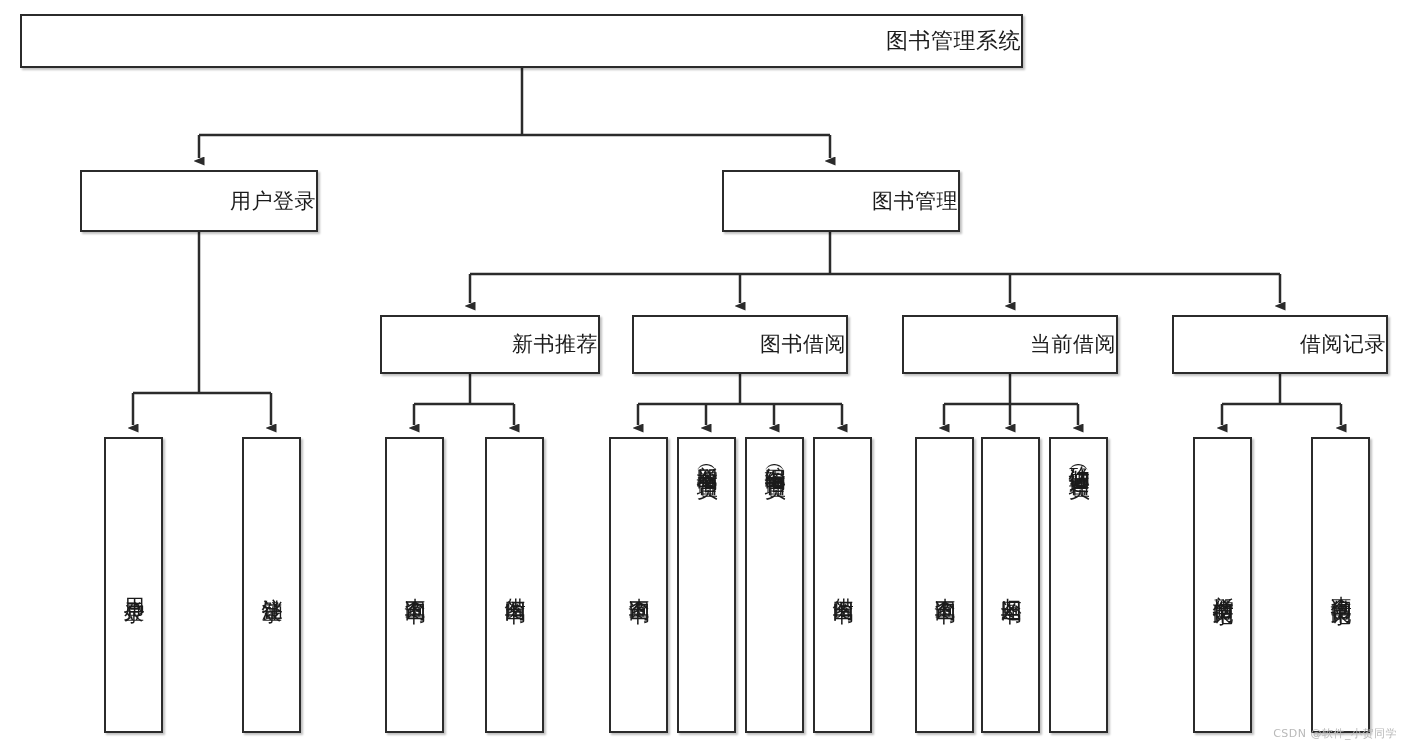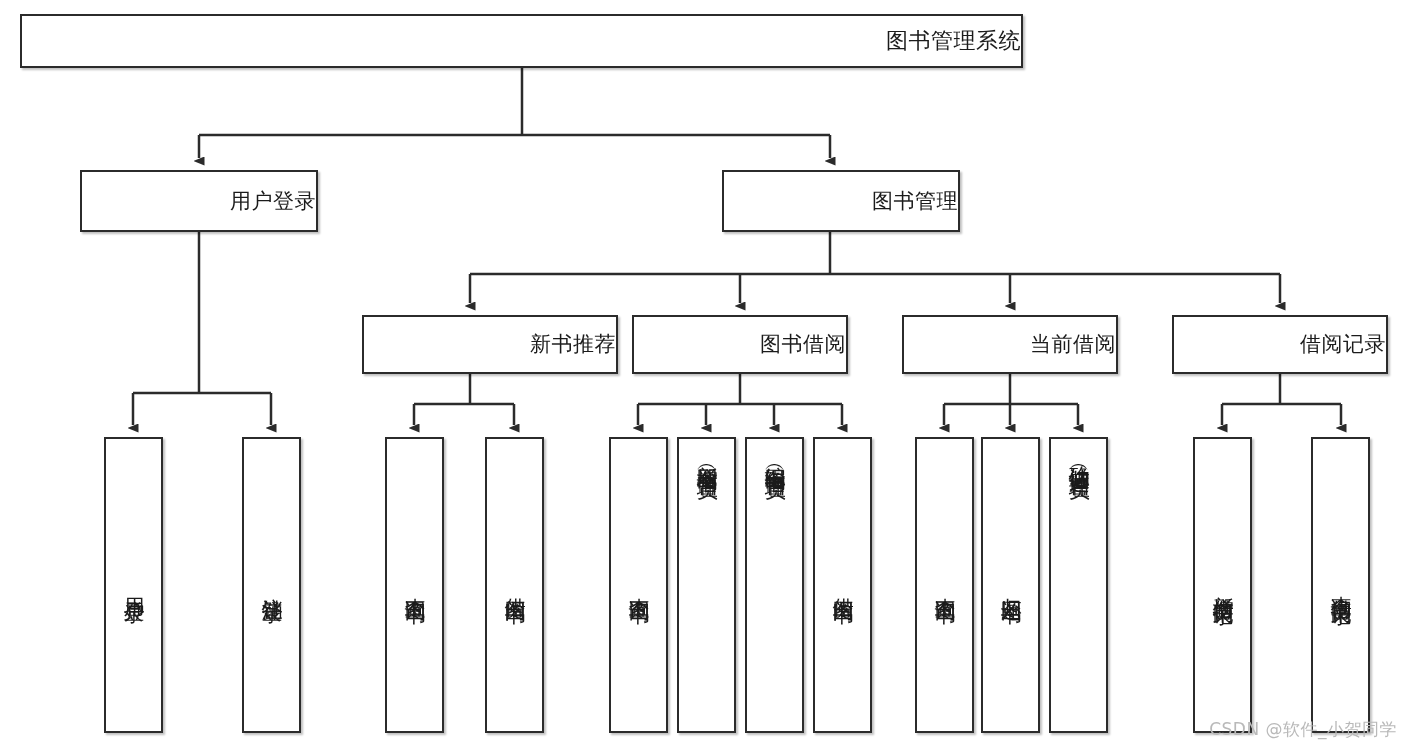--- a/index.html
+++ b/index.html
@@ -64,21 +64,21 @@
     margin: 0 auto;
   }
   .node.vertical.centered {
     align-items: center;
     padding-top: 0;
   }
   #watermark {
     position: absolute;
     right: 8px;
     bottom: 6px;
-    font-size: 17px;
+    font-size: 11px;
     color: #b9b9b9;
     letter-spacing: 0.5px;
     z-index: 5;
     white-space: nowrap;
   }
 </style>
 </head>
 <body>
 
 <div id="diagram-root">
@@ -137,21 +137,21 @@
     <span class="label">图书管理系统</span>
   </div>
 
   <div class="node horizontal" style="left:80px; top:170px; width:238px; height:62px;">
     <span class="label">用户登录</span>
   </div>
   <div class="node horizontal" style="left:711px; top:170px; width:238px; height:62px;margin-left:11px;">
     <span class="label">图书管理</span>
   </div>
 
-  <div class="node horizontal" style="left:362px; top:315px; width:256px; height:59px;">
+  <div class="node horizontal" style="left:380px; top:315px; width:220px; height:59px;">
     <span class="label">新书推荐</span>
   </div>
   <div class="node horizontal" style="left:632px; top:315px; width:216px; height:59px;">
     <span class="label">图书借阅</span>
   </div>
   <div class="node horizontal" style="left:902px; top:315px; width:216px; height:59px;">
     <span class="label">当前借阅</span>
   </div>
   <div class="node horizontal" style="left:1172px; top:315px; width:216px; height:59px;">
     <span class="label">借阅记录</span>

